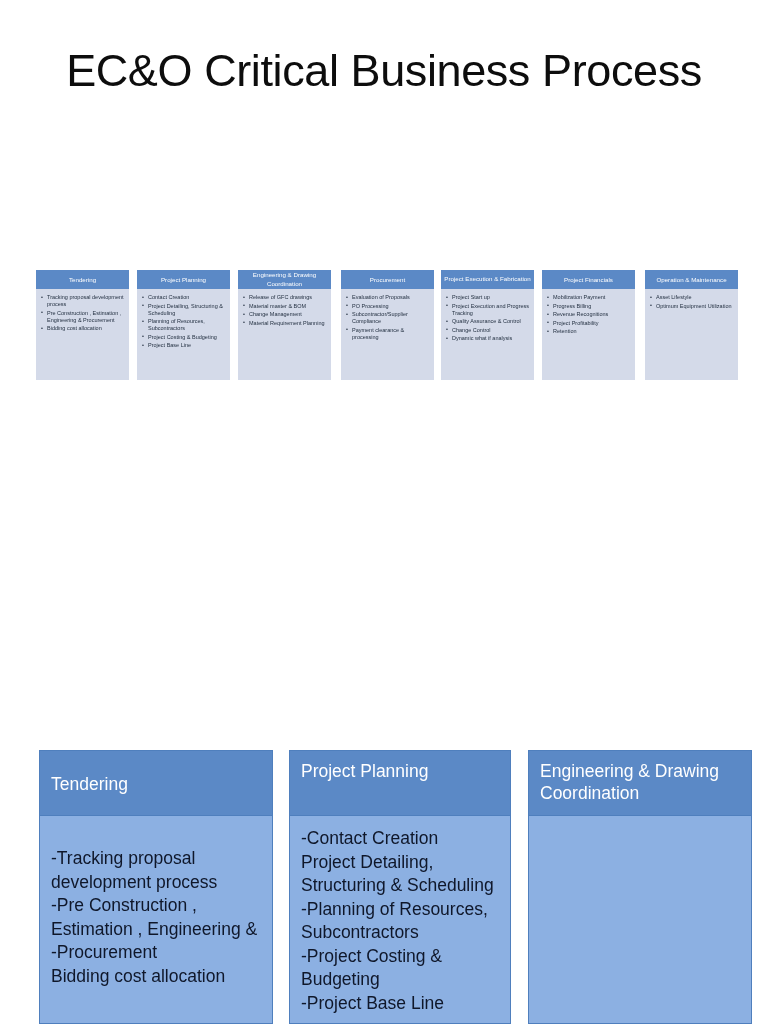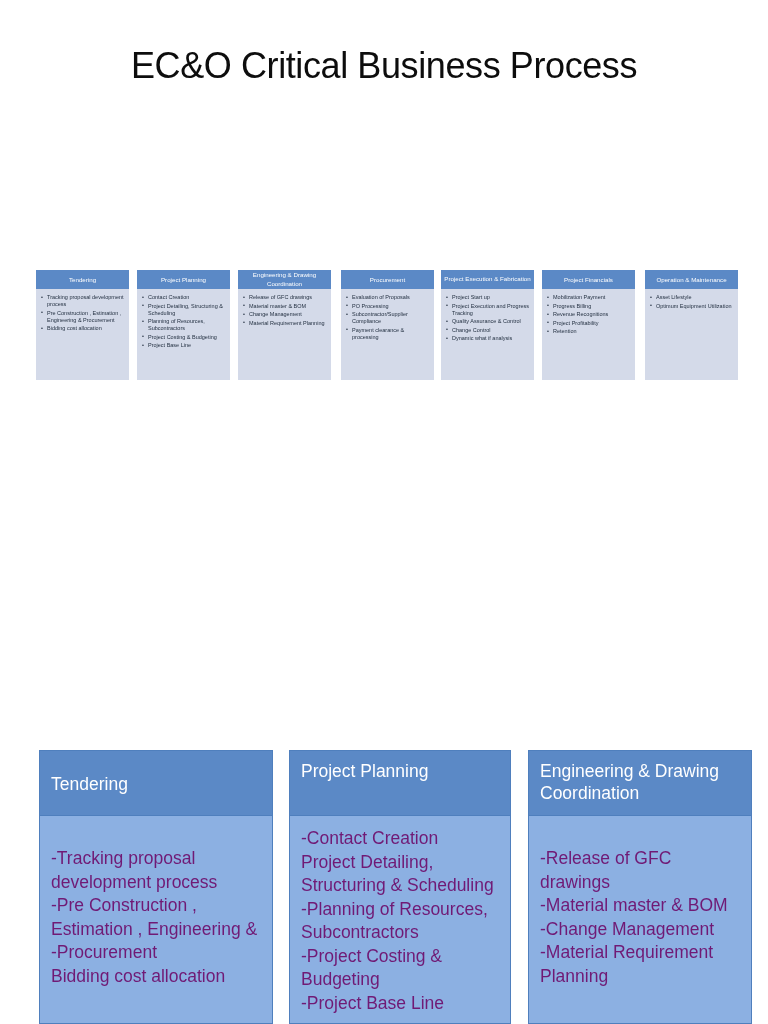--- a/index.html
+++ b/index.html
@@ -16,21 +16,21 @@
     position: relative;
   }
 
   
   .slide-title {
     position: absolute;
     left: 0;
     top: 46px;
     width: 768px;
     text-align: center;
-    font-size: 36px;
+    font-size: 45px;
     font-weight: 400;
     color: #0d0d0d;
     letter-spacing: -0.4px;
     line-height: 1.1;
     white-space: nowrap;
   }
 
   
   .process-row {
     position: absolute;
@@ -114,21 +114,21 @@
     box-sizing: border-box;
     height: 65px;
     display: flex;
     align-items: center;
     border-bottom: 1px solid #4f7fbd;
   }
   .detail-card.head-top .dc-head {
     align-items: flex-start;
   }
   .detail-card .dc-body {
-    color: #701a75;
+    color: #0f172a;
     font-size: 17.5px;
     line-height: 23.5px;
     padding: 11px 11px 0 11px;
     box-sizing: border-box;
   }
   .detail-card .dc-body .dc-line {
     white-space: pre-wrap;
   }
   .detail-card .dc-body.pad-lg {
     padding-top: 31px;
@@ -245,21 +245,15 @@
       <div class="dc-line">-Contact Creation
 Project Detailing, Structuring &amp; Scheduling
 -Planning of Resources, Subcontractors
 -Project Costing &amp; Budgeting
 -Project Base Line</div>
     </div>
   </div>
 
   <div class="detail-card head-top" style="left:528px; width:224px; height:274px;">
     <div class="dc-head">Engineering &amp; Drawing Coordination</div>
-    <div class="dc-body pad-lg">
-      <div class="dc-line">-Release of GFC drawings
--Material master &amp; BOM
--Change Management
--Material Requirement Planning</div>
-    </div>
   </div>
 
 </div>
 
 </body></html>

